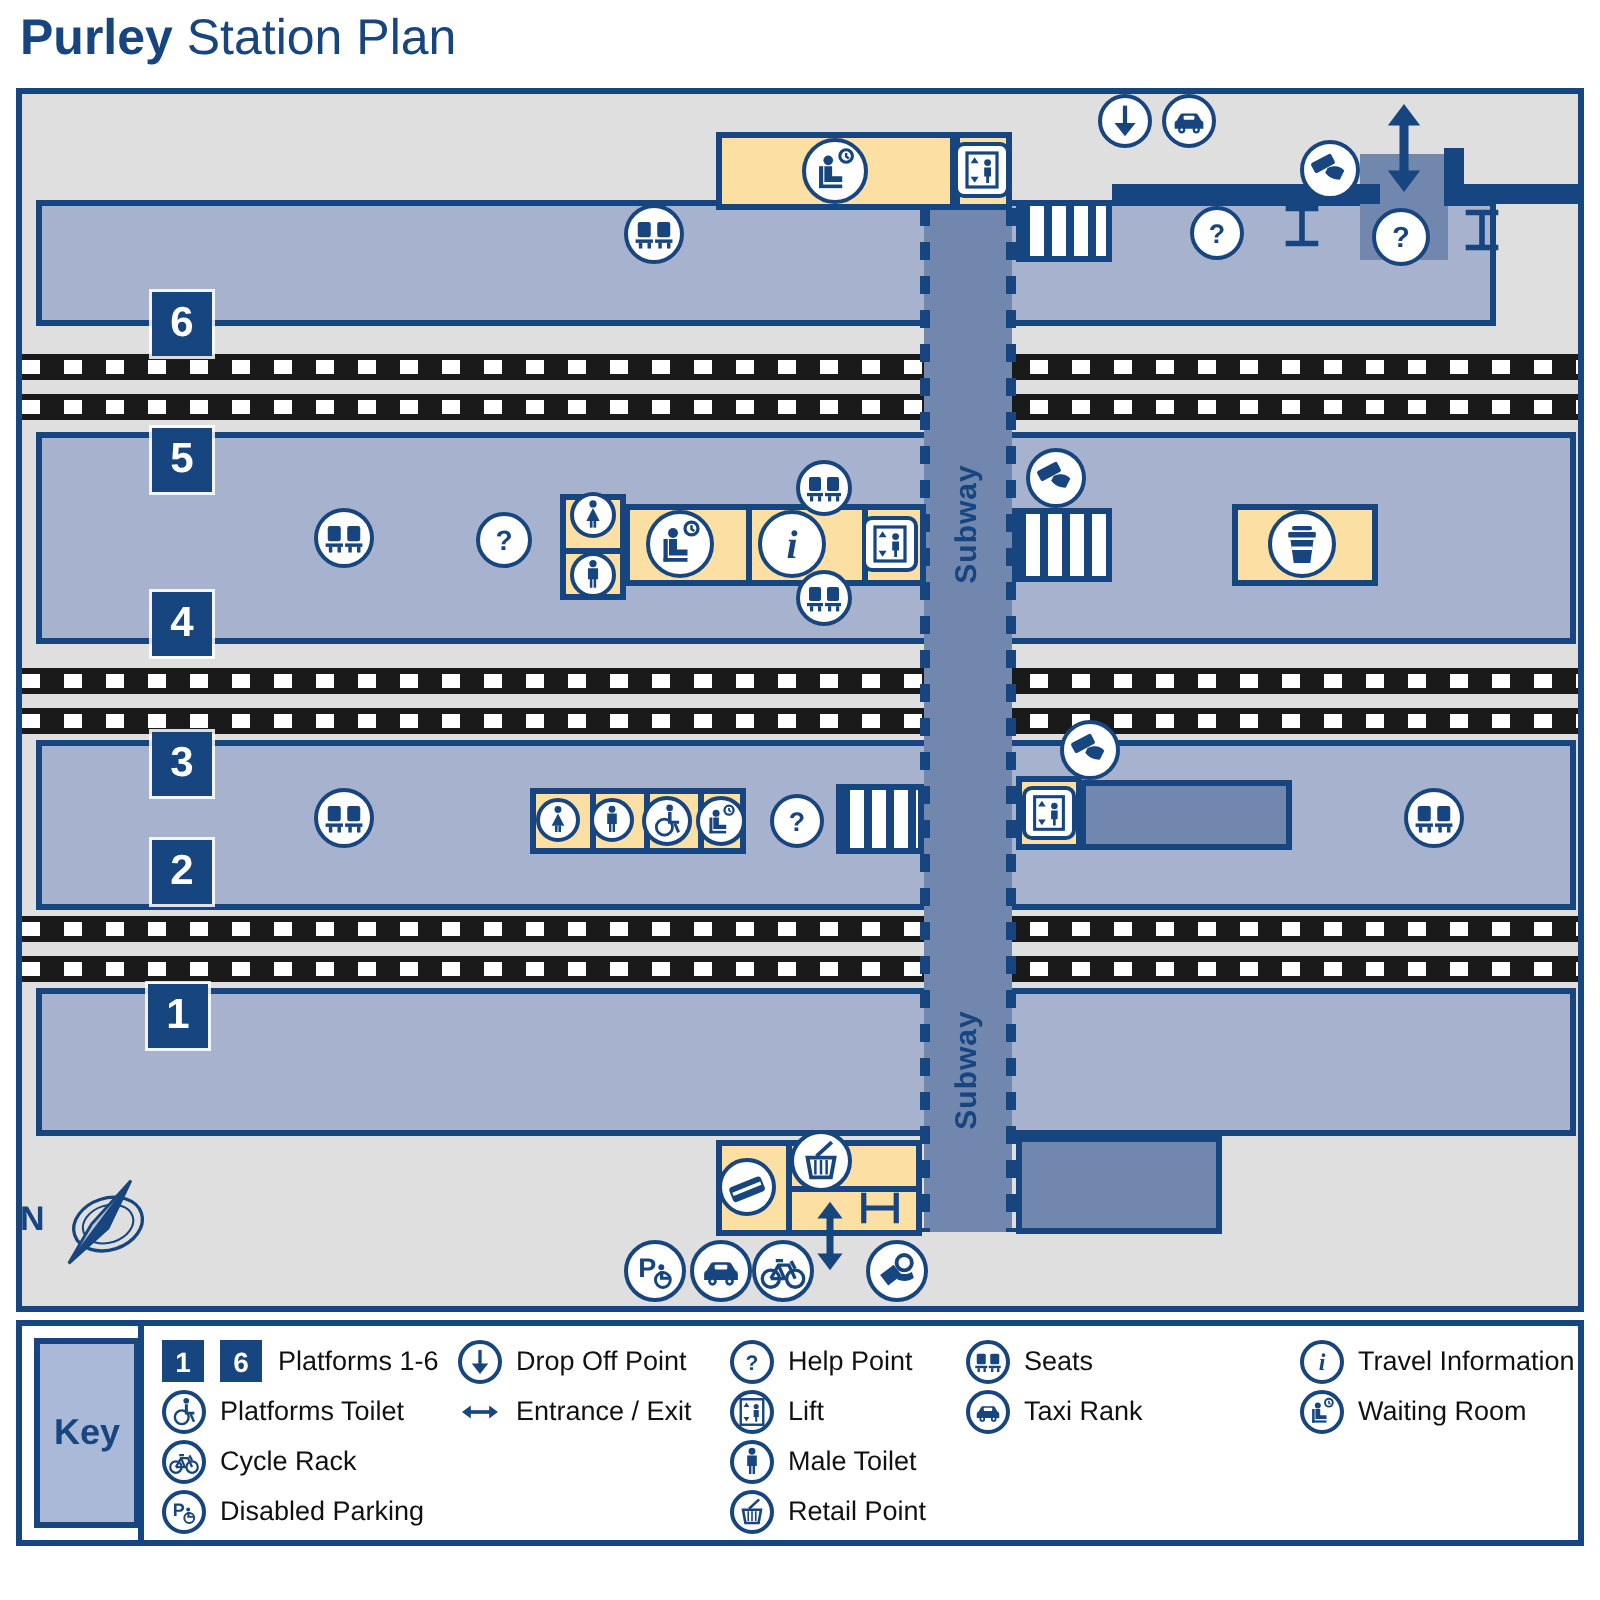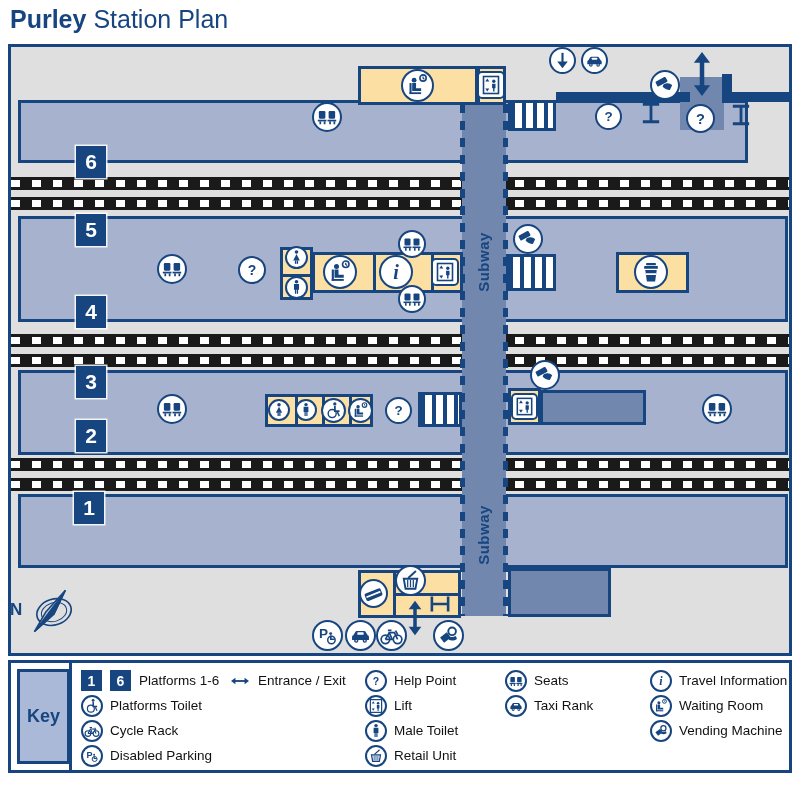--- a/index.html
+++ b/index.html
@@ -78,21 +78,21 @@
   .nlabel{position:absolute;left:2px;top:556px;font-size:17px;font-weight:bold;color:#17457F;z-index:9;}
 
   
   .key{position:absolute;left:8px;top:660px;width:784px;height:113px;background:#fff;
        border:3px solid #17457F;box-sizing:border-box;}
   .key-title-box{position:absolute;left:6px;top:6px;width:53px;height:95px;background:#A9B9D7;
        border:3px solid #17457F;box-sizing:border-box;display:flex;align-items:center;
        justify-content:center;font-size:18px;font-weight:bold;color:#17457F;}
   .key-divider{position:absolute;left:58px;top:0;width:3px;height:107px;background:#17457F;}
   .key-col{position:absolute;top:5px;display:flex;flex-direction:column;}
-  .kc1{left:70px}.kc2{left:218px}.kc3{left:354px}.kc4{left:494px}.kc5{left:639px}
+  .kc1{left:70px}.kc2{left:218px}.kc3{left:354px}.kc4{left:472px}.kc5{left:639px}
   .key-row{height:25px;display:flex;align-items:center;gap:7px;}
   .key-label{font-size:13.5px;color:#111;white-space:nowrap;}
   .kicon{width:22px;height:22px;border-radius:50%;border:2px solid #17457F;background:#fff;
          color:#17457F;box-sizing:border-box;flex:none;}
   .kicon.plain{border:none;background:transparent;}
   .kicon svg{width:100%;height:100%;display:block;}
   .pnum-key{width:21px;height:21px;background:#17457F;color:#fff;font-weight:bold;font-size:14px;
             display:flex;align-items:center;justify-content:center;margin-right:1px;flex:none;}
 </style>
 </head>
@@ -545,20 +545,28 @@
           <span class="kicon">
             <svg viewBox="0 0 24 24">
               <use href="#sym-parking"></use>
             </svg>
           </span>
           <span class="key-label">Disabled Parking</span>
         </div>
       </div>
       <div class="key-col kc2">
         <div class="key-row">
+          <span class="kicon">
+            <svg viewBox="0 0 24 24">
+              <use href="#sym-drop-off"></use>
+            </svg>
+          </span>
+          <span class="key-label">Drop Off Point</span>
+        </div>
+        <div class="key-row">
           <span class="kicon plain">
             <svg viewBox="0 0 24 24">
               <use href="#sym-entrance-h"></use>
             </svg>
           </span>
           <span class="key-label">Entrance / Exit</span>
         </div>
       </div>
       <div class="key-col kc3">
         <div class="key-row">
@@ -584,21 +592,21 @@
             </svg>
           </span>
           <span class="key-label">Male Toilet</span>
         </div>
         <div class="key-row">
           <span class="kicon">
             <svg viewBox="0 0 24 24">
               <use href="#sym-retail"></use>
             </svg>
           </span>
-          <span class="key-label">Retail Unit</span>
+          <span class="key-label">Retail Point</span>
         </div>
       </div>
       <div class="key-col kc4">
         <div class="key-row">
           <span class="kicon">
             <svg viewBox="0 0 24 24">
               <use href="#sym-seats"></use>
             </svg>
           </span>
           <span class="key-label">Seats</span>
@@ -621,24 +629,16 @@
           </span>
           <span class="key-label">Travel Information</span>
         </div>
         <div class="key-row">
           <span class="kicon">
             <svg viewBox="0 0 24 24">
               <use href="#sym-waiting"></use>
             </svg>
           </span>
           <span class="key-label">Waiting Room</span>
-        </div>
-        <div class="key-row">
-          <span class="kicon">
-            <svg viewBox="0 0 24 24">
-              <use href="#sym-vending"></use>
-            </svg>
-          </span>
-          <span class="key-label">Vending Machine</span>
         </div>
       </div>
     </div>
 </div>
 
 </body></html>

